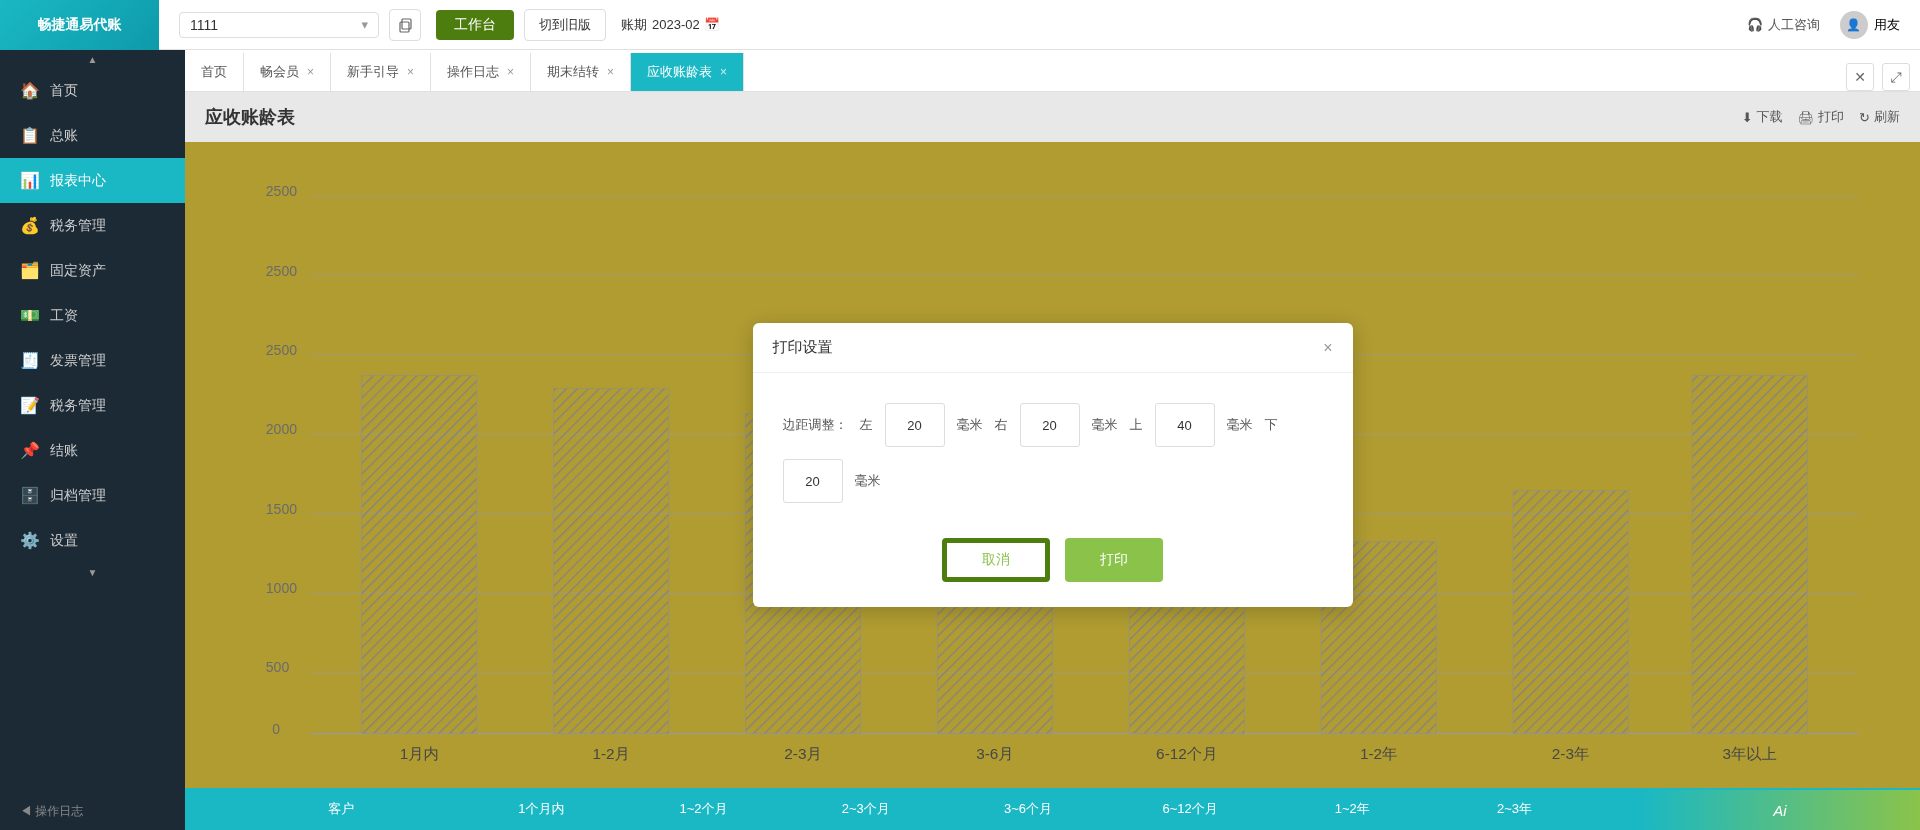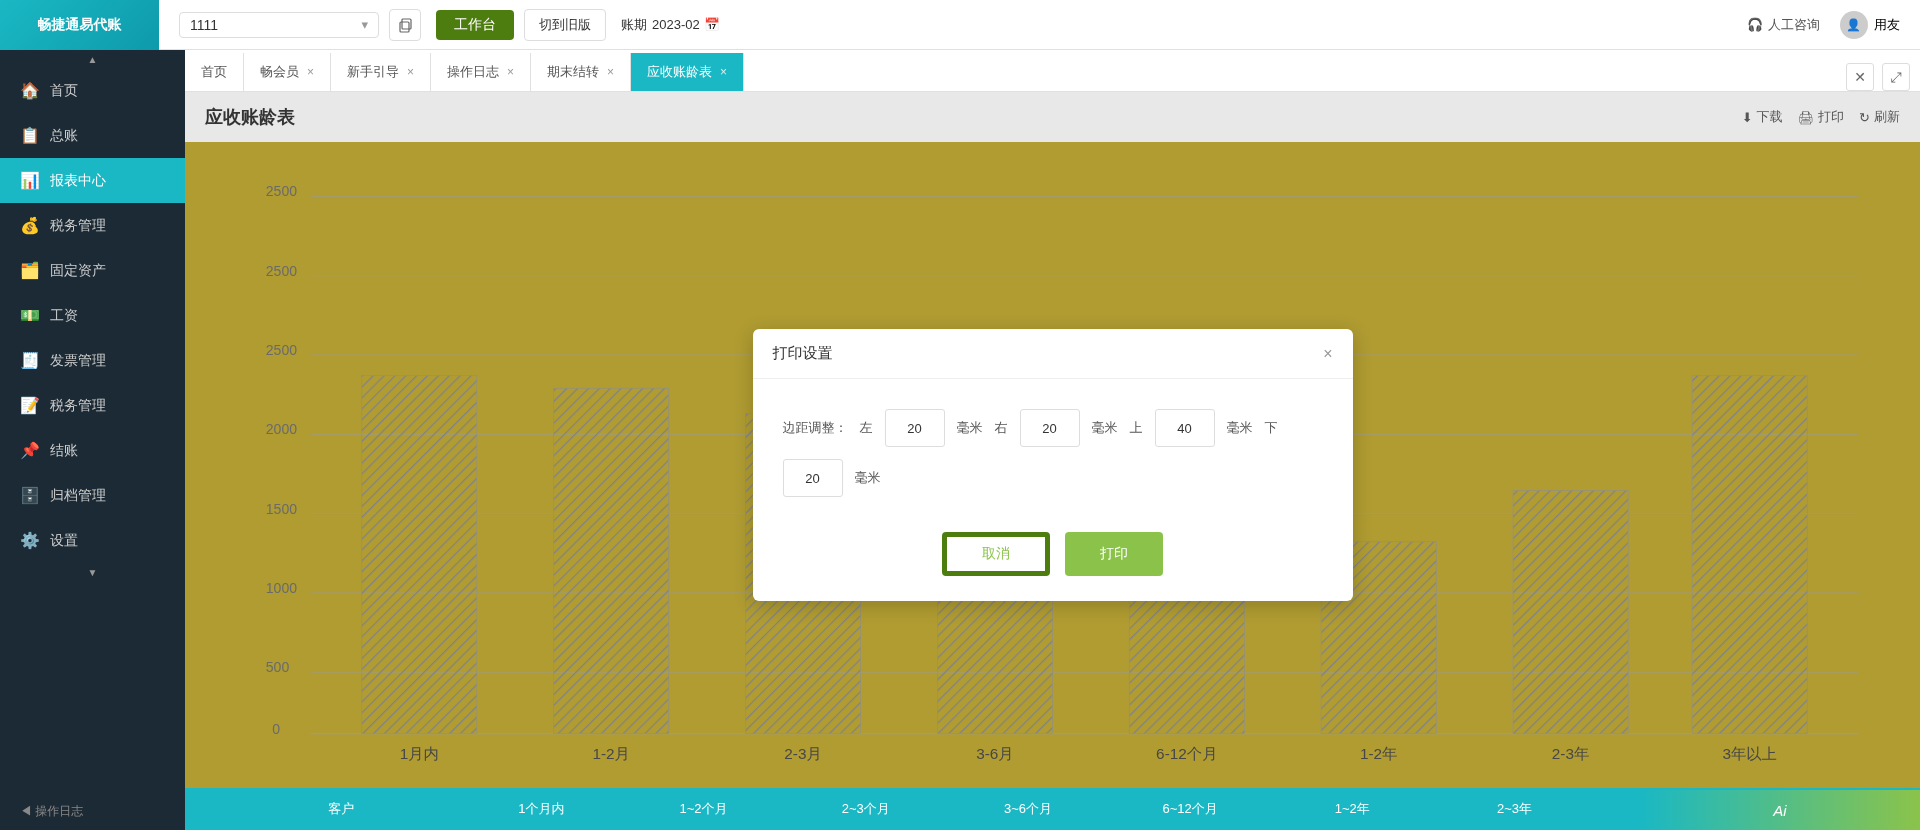--- a/index.html
+++ b/index.html
@@ -315,21 +315,21 @@
     .margin-row {
       display: flex;
       align-items: center;
       gap: 12px;
       flex-wrap: wrap;
     }
     .margin-label { color: #555; font-size: 13px; }
     .margin-dir { color: #555; font-size: 13px; }
     .margin-input {
       width: 60px;
-      height: 38px;
+      height: 44px;
       border: 1px solid #ddd;
       border-radius: 3px;
       text-align: center;
       font-size: 13px;
       color: #333;
       outline: none;
     }
     .margin-unit { color: #555; font-size: 13px; }
     .modal-footer {
       padding: 15px 30px 25px;

